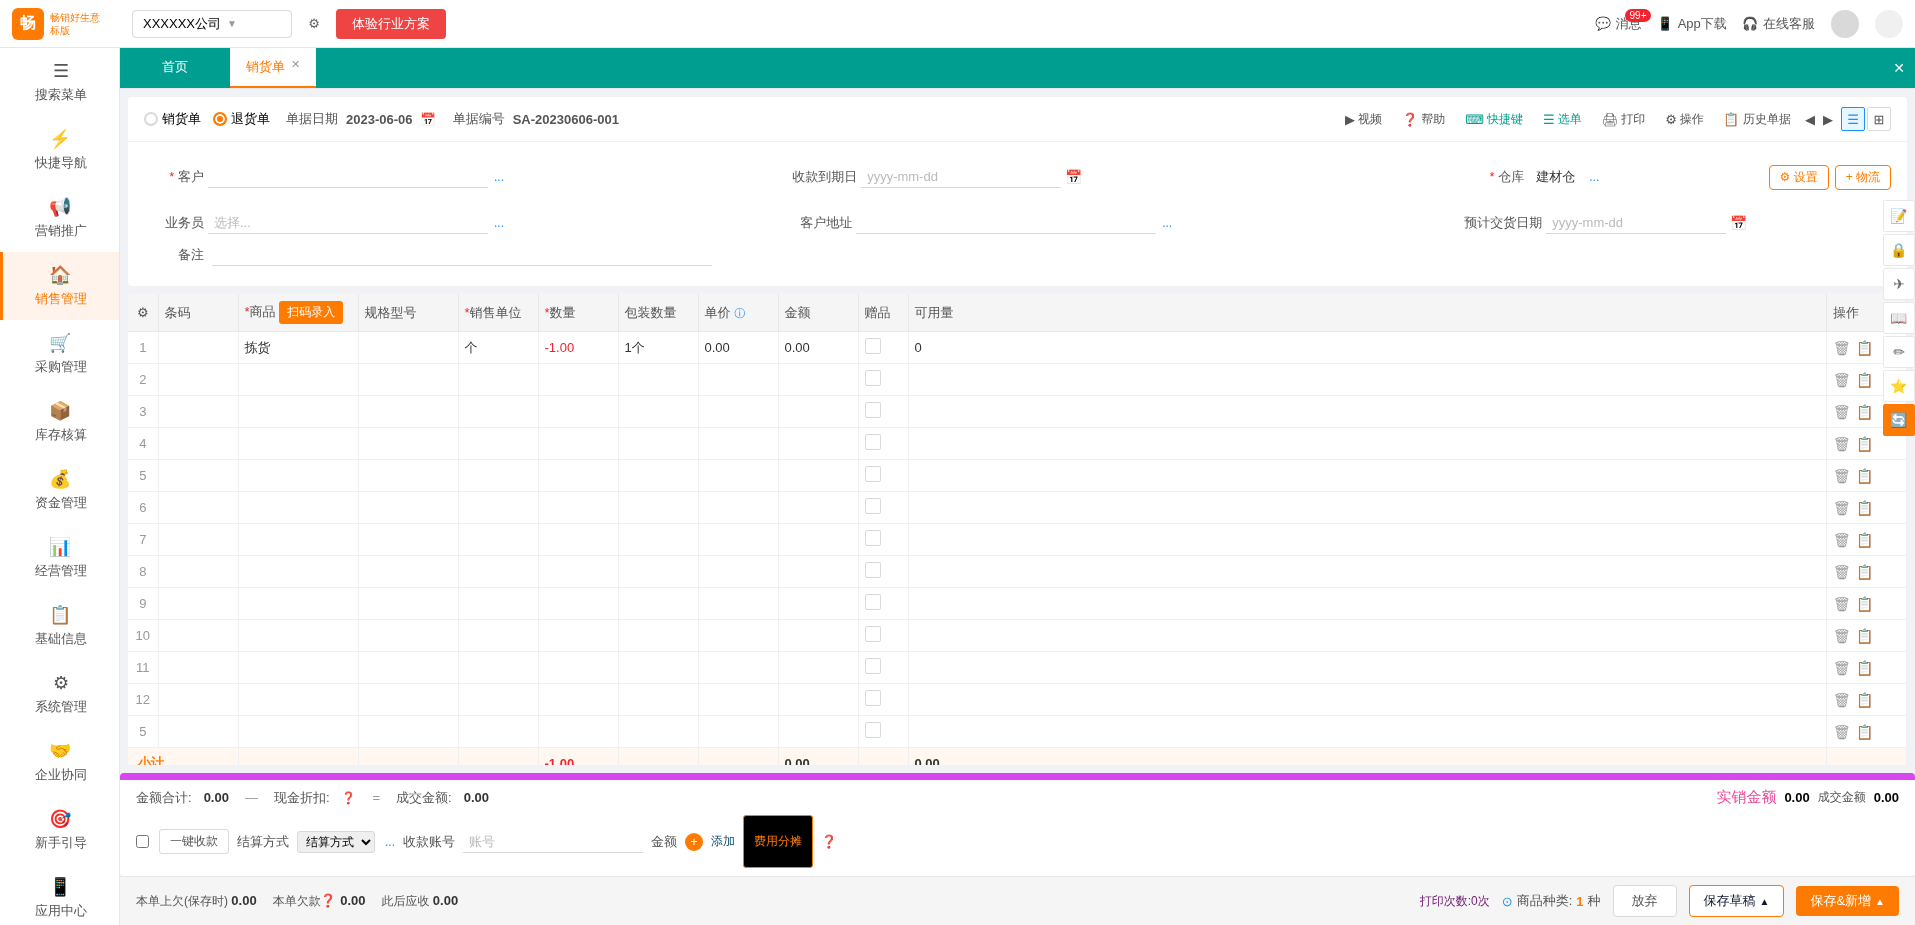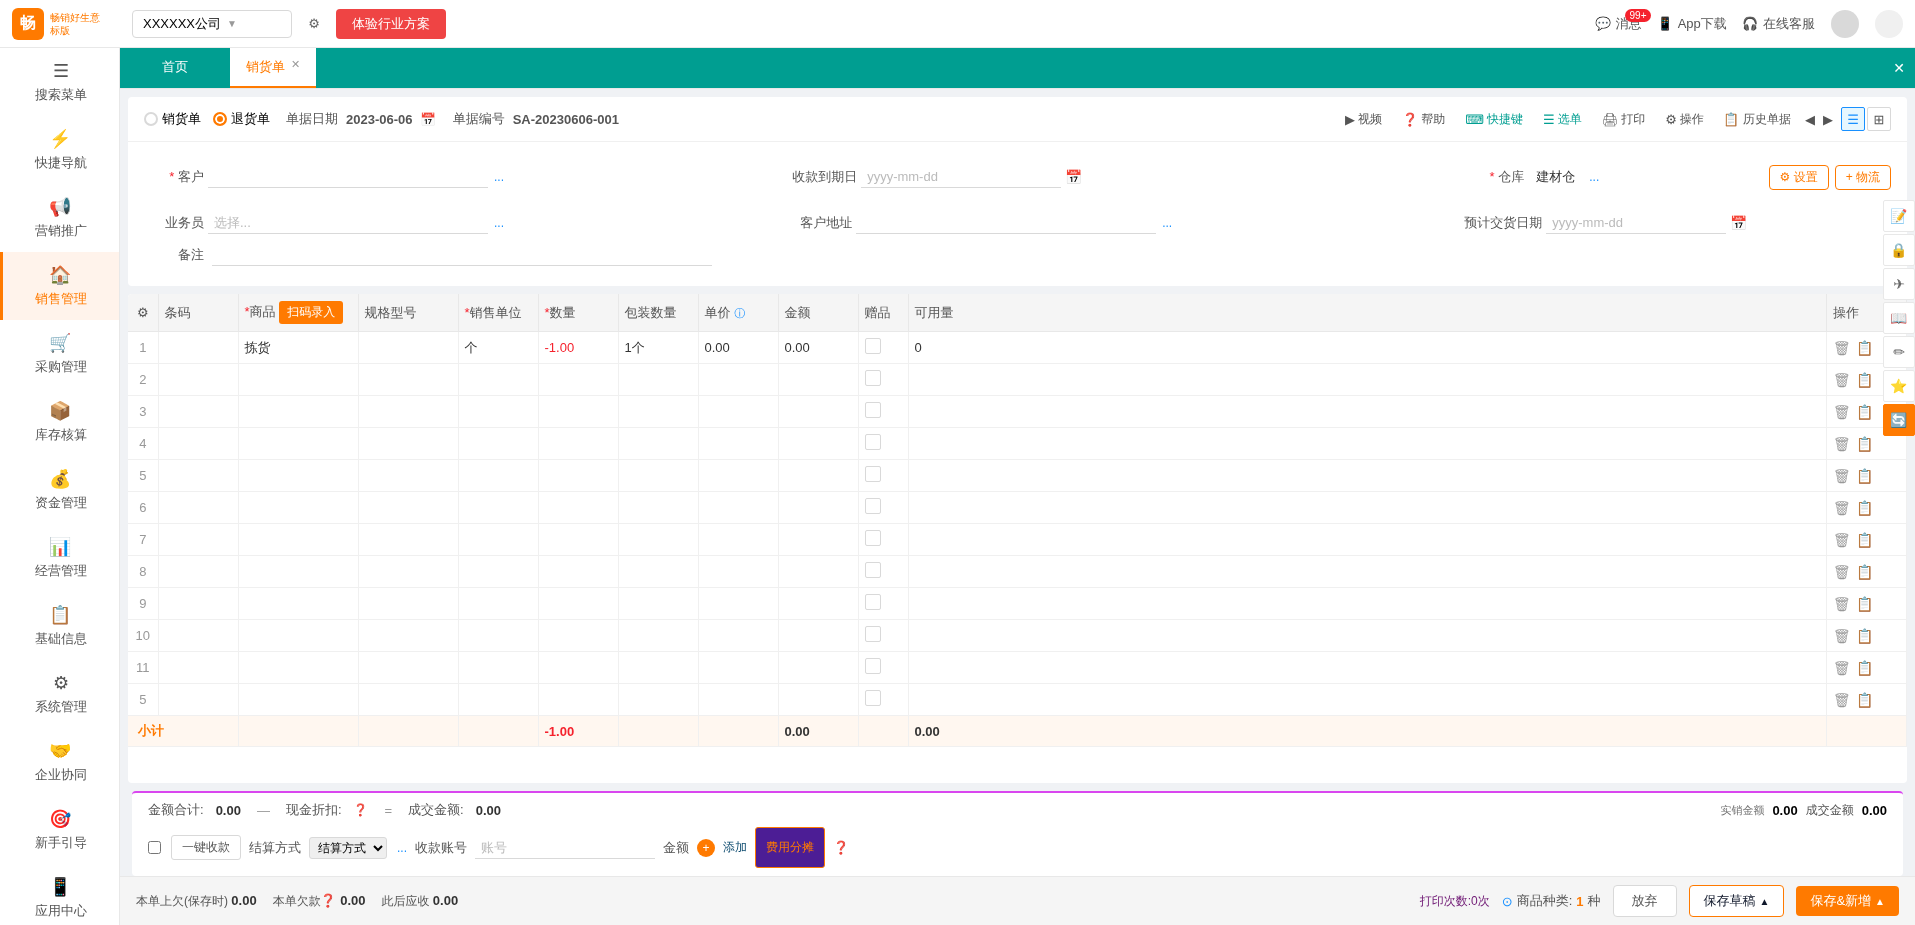--- a/index.html
+++ b/index.html
@@ -70,31 +70,31 @@
     thead tr { background: #f5f5f5; }
     th { padding: 7px 6px; text-align: left; font-weight: normal; color: #555; border-right: 1px solid #e8e8e8; border-bottom: 1px solid #e8e8e8; white-space: nowrap; }
     td { padding: 6px 6px; border-right: 1px solid #f0f0f0; border-bottom: 1px solid #f0f0f0; color: #333; }
     .num-cell { color: #999; text-align: center; width: 30px; }
     .red-text { color: #f5222d; }
     .row-actions { display: flex; gap: 6px; align-items: center; }
     .row-action-btn { color: #999; cursor: pointer; font-size: 14px; }
     .subtotal-row td { background: #fff7f0; font-weight: bold; }
 
     
-    .form-footer { background: #fff; margin: 0 12px; border-radius: 4px; padding: 8px 16px; border-top: 2px solid #d946ef; flex-shrink: 0; }
+    .form-footer { background: #fff; margin: 0 0; border-radius: 4px; padding: 8px 16px; border-top: 7px solid #d946ef; flex-shrink: 0; }
     .footer-row1 { display: flex; align-items: center; gap: 12px; }
     .footer-label { color: #555; }
     .footer-value { color: #333; font-weight: bold; }
     .minus-sign { color: #999; margin: 0 4px; }
     .equals-sign { color: #999; margin: 0 4px; }
 
     
     .payment-row { display: flex; align-items: center; gap: 8px; margin-top: 8px; }
     .one-click-btn { border: 1px solid #d9d9d9; background: #fff; border-radius: 3px; padding: 3px 10px; cursor: pointer; font-size: 12px; color: #555; }
-    .fee-split-btn { border: 1px solid #ff7a00; color: #ff7a00; background: #4c1d95; border-radius: 3px; padding: 11px 10px; cursor: pointer; font-size: 12px; }
+    .fee-split-btn { border: 1px solid #ff7a00; color: #ff7a00; background: #000000; border-radius: 3px; padding: 17px 10px; cursor: pointer; font-size: 12px; }
 
     
     .bottom-bar { background: #f5f5f5; border-top: 1px solid #e8e8e8; padding: 8px 16px; display: flex; align-items: center; gap: 16px; flex-shrink: 0; }
     .bottom-stat { color: #555; font-size: 12px; }
     .bottom-stat span { color: #333; font-weight: bold; }
     .bottom-right { margin-left: auto; display: flex; align-items: center; gap: 12px; }
     .product-kind { display: flex; align-items: center; gap: 4px; color: #555; font-size: 12px; }
     .abandon-btn { border: 1px solid #d9d9d9; background: #fff; border-radius: 4px; padding: 6px 18px; cursor: pointer; font-size: 13px; color: #555; }
     .save-draft-btn { border: 1px solid #ff7a00; color: #0f172a; background: #fff; border-radius: 4px; padding: 6px 14px; cursor: pointer; font-size: 13px; display: flex; align-items: center; gap: 4px; }
     .save-new-btn { background: #ff7a00; color: #fff; border: none; border-radius: 4px; padding: 6px 14px; cursor: pointer; font-size: 13px; display: flex; align-items: center; gap: 4px; }
@@ -524,20 +524,39 @@
       <td><span class="checkbox-cell"></span></td>
       <td></td>
       <td>
         <div class="row-actions">
           <span class="row-action-btn">🗑</span>
           <span class="row-action-btn">📋</span>
         </div>
       </td>
     </tr>
               <tr>
+      <td class="num-cell">12</td>
+      <td style="cursor:pointer"></td>
+      <td></td>
+      <td></td>
+      <td></td>
+      <td class=""></td>
+      <td></td>
+      <td></td>
+      <td></td>
+      <td><span class="checkbox-cell"></span></td>
+      <td></td>
+      <td>
+        <div class="row-actions">
+          <span class="row-action-btn">🗑</span>
+          <span class="row-action-btn">📋</span>
+        </div>
+      </td>
+    </tr>
+              <tr>
       <td class="num-cell">5</td>
       <td style="cursor:pointer"></td>
       <td></td>
       <td></td>
       <td></td>
       <td class=""></td>
       <td></td>
       <td></td>
       <td></td>
       <td><span class="checkbox-cell"></span></td>
@@ -573,21 +592,21 @@
       <div class="footer-row1">
         <span class="footer-label">金额合计:</span>
         <span class="footer-value">0.00</span>
         <span class="minus-sign">—</span>
         <span class="footer-label">现金折扣:</span>
         <span style="color:#999;cursor:pointer;font-size:12px">❓</span>
         <span class="equals-sign">=</span>
         <span class="footer-label">成交金额:</span>
         <span class="footer-value">0.00</span>
         <div style="margin-left:auto;display:flex;gap:8px;align-items:center">
-          <span style="color:#737373;font-size:11px">实销金额</span>
+          <span style="color:#ec4899;font-size:15px">实销金额</span>
           <span style="font-weight:bold">0.00</span>
           <span style="color:#555;font-size:12px">成交金额</span>
           <span style="font-weight:bold">0.00</span>
         </div>
       </div>
       <div class="payment-row">
         <input type="checkbox" style="margin-right: 2px;">
         <button class="one-click-btn">一键收款</button>
         <span style="color:#555">结算方式</span>
         <select style="border:1px solid #d9d9d9;padding:2px 4px;border-radius:3px;font-size:12px">

